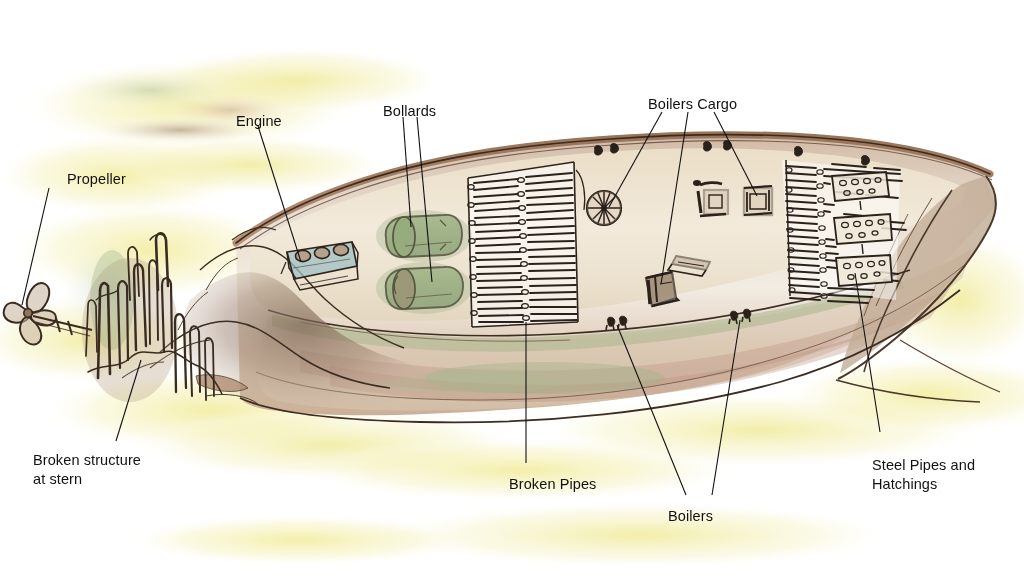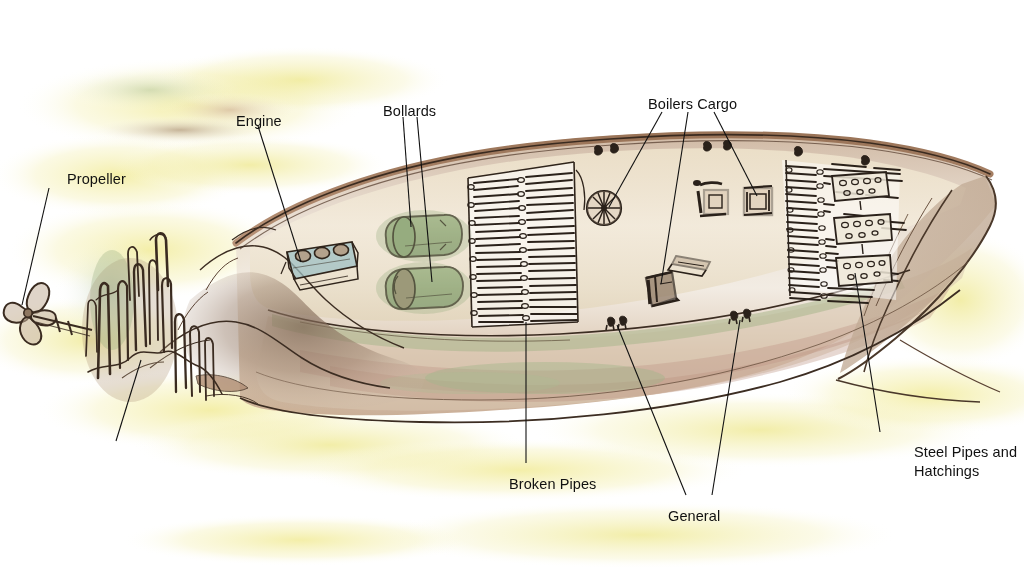--- a/index.html
+++ b/index.html
@@ -525,18 +525,20 @@
         <path d="M712,495 L740,320"></path>
         <path d="M880,432 L855,273"></path>
       </g>
 
   </svg>
 
   <div class="lbl" style="left:26px;top:170px;margin-left:41px;">Propeller</div>
   <div class="lbl" style="left:236px;top:112px;">Engine</div>
   <div class="lbl" style="left:383px;top:102px;">Bollards</div>
   <div class="lbl" style="left:648px;top:95px;">Boilers Cargo</div>
+  <div class="lbl" style="left:33px;top:451px;">Broken structure
+at stern</div>
   <div class="lbl" style="left:509px;top:475px;">Broken Pipes</div>
-  <div class="lbl" style="left:668px;top:507px;">General</div>
-  <div class="lbl" style="left:872px;top:443px;margin-left:42px;">Steel Pipes and
+  <div class="lbl" style="left:668px;top:507px;">Boilers</div>
+  <div class="lbl" style="left:872px;top:456px;">Steel Pipes and
 Hatchings</div>
 
 </div>
 
 </body></html>

